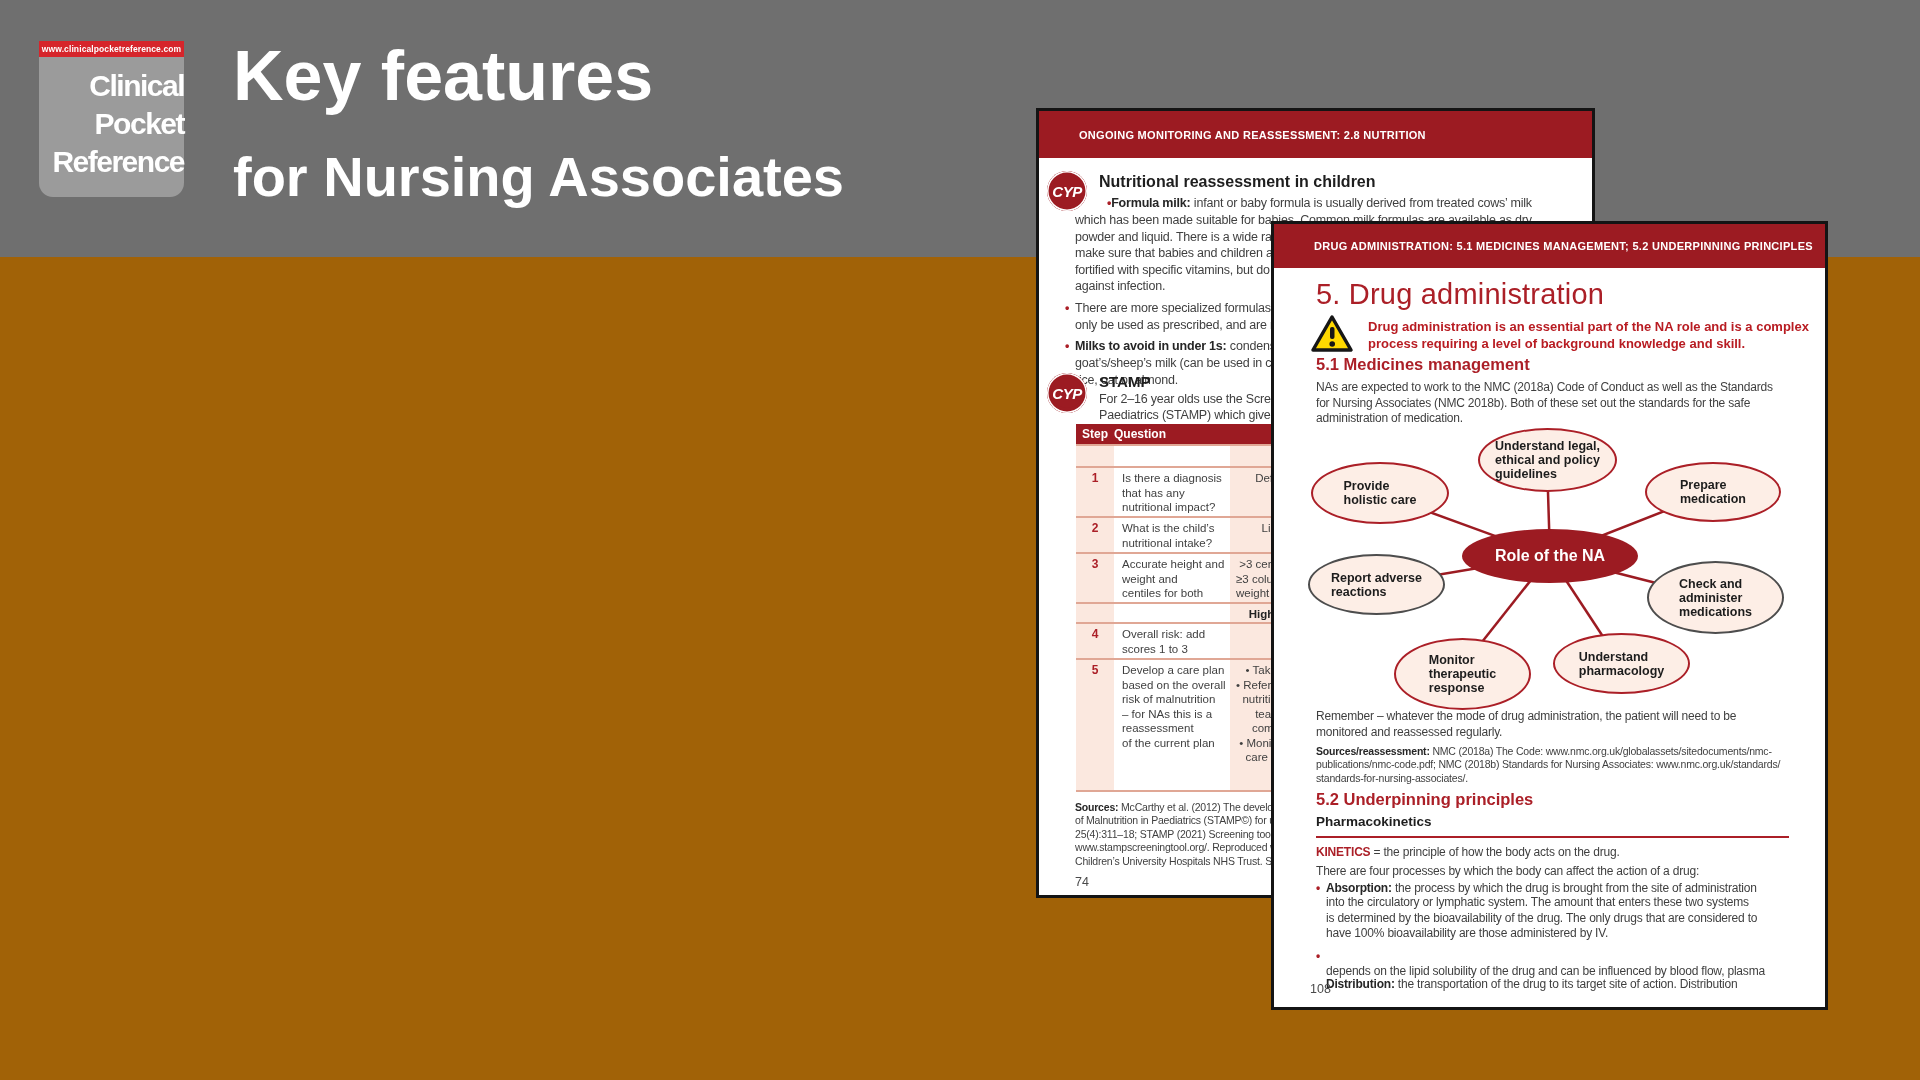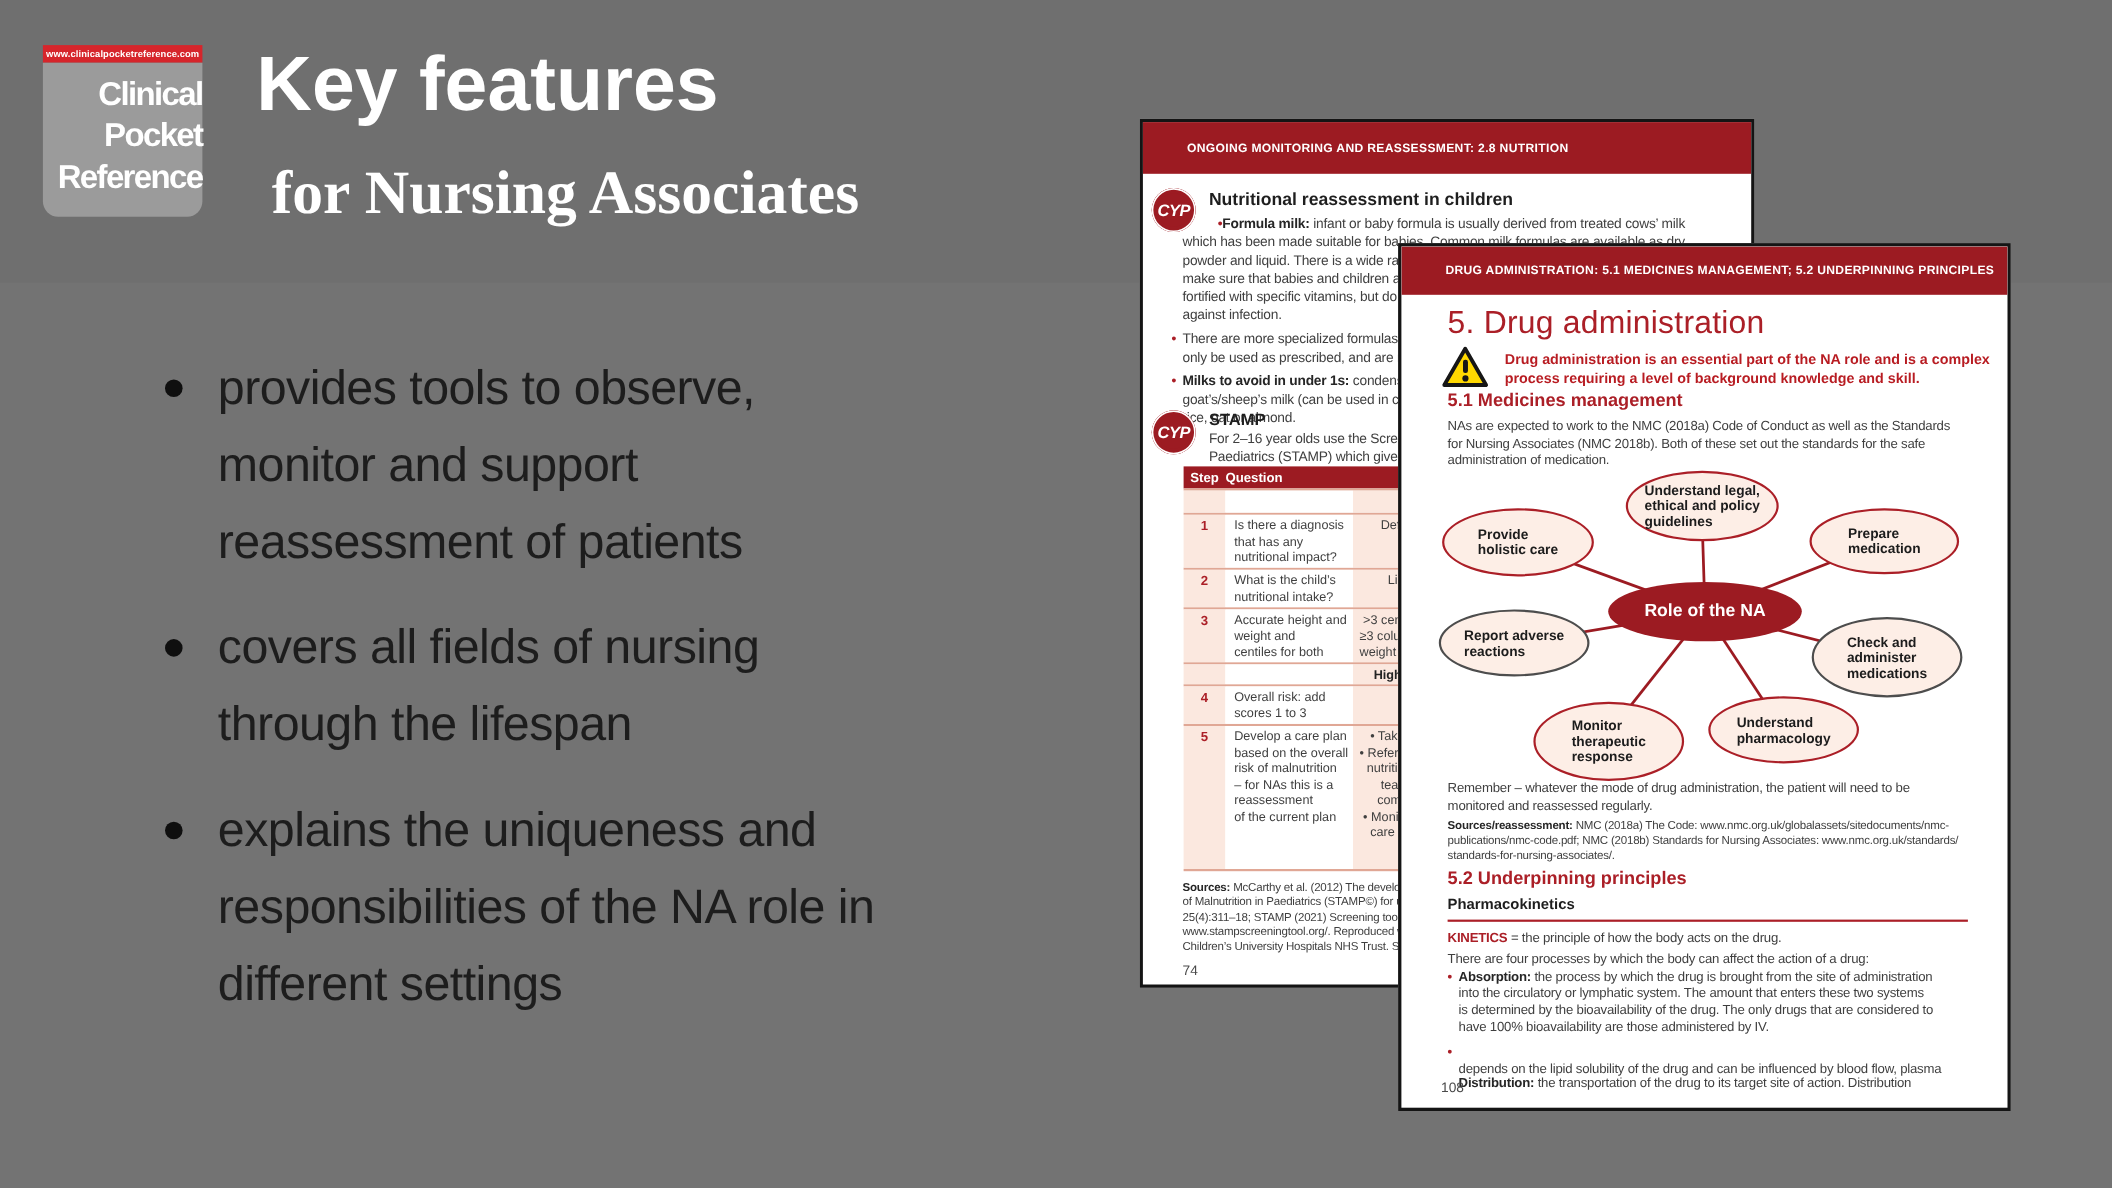--- a/index.html
+++ b/index.html
@@ -2,34 +2,34 @@
 <html><head>
 <meta charset="utf-8">
 <style>
   :root{
     --band:#6f6f6f; --logoред:#d6252b;
     --red:#9c1b22; --red2:#ab1f27; --warnred:#b81c22;
     --pink:#fbe8df; --rowline:#e0a795; --body:#3f3f3f;
   }
   *{margin:0;padding:0;box-sizing:border-box;}
   body{font-family:"Liberation Sans",sans-serif;background:#fff;}
-  .stage{position:relative;width:1920px;height:1080px;background:#737373;overflow:hidden;}
+  .stage{position:relative;width:1920px;height:1080px;background:#a16207;overflow:hidden;}
 
   
   .band{position:absolute;left:0;top:0;width:1920px;height:257px;background:#6f6f6f;z-index:1;}
   .logo{position:absolute;left:39px;top:41px;width:145px;z-index:2;}
   .logo-url{width:145px;height:16px;background:#d6252b;color:#fff;font-size:8.5px;font-weight:bold;
     display:flex;align-items:center;justify-content:center;letter-spacing:0.1px;}
   .logo-box{width:145px;height:140px;background:#9b9b9b;border-radius:0 0 14px 14px;
     color:#fff;font-weight:bold;text-align:right;padding-top:10px;
     font-size:30px;line-height:38px;letter-spacing:-1.5px;white-space:pre;}
   .slide-title{position:absolute;left:233px;top:40px;color:#fff;font-size:70px;font-weight:bold;
     letter-spacing:0px;z-index:2;line-height:1.05;}
-  .slide-subtitle{position:absolute;left:247px;top:146px;color:#fff;font-size:56px;font-weight:bold;
-    z-index:2;line-height:1.1;font-family:Liberation Serif, serif;}
+  .slide-subtitle{position:absolute;left:233px;top:146px;color:#fff;font-size:56px;font-weight:bold;
+    z-index:2;line-height:1.1;}
 
   
   .bullets{position:absolute;left:150px;top:318px;z-index:1;}
   .bullet{position:relative;padding-left:48px;font-size:44px;line-height:70px;font-weight:300;
     color:#1d1d1d;white-space:pre;margin-bottom:26px;letter-spacing:-0.5px;}
   .bullet::before{content:"";position:absolute;left:0;top:27px;width:16px;height:16px;border-radius:50%;background:#0f0f0f;}
 
   
   .page{position:absolute;background:#fff;border:3px solid #141414;overflow:hidden;}
   .page-left{left:1036px;top:108px;width:559px;height:790px;z-index:3;}
@@ -92,30 +92,20 @@
   <div class="logo">
     <div class="logo-url">www.clinicalpocketreference.com</div>
     <div class="logo-box">Clinical
 Pocket
 Reference</div>
   </div>
 
   <div class="slide-title">Key features</div>
   <div class="slide-subtitle">for Nursing Associates</div>
 
-  <div class="bullets">
-    <div class="bullet">provides tools to observe,
-monitor and support
-reassessment of patients</div>
-    <div class="bullet">covers all fields of nursing
-through the lifespan</div>
-    <div class="bullet">explains the uniqueness and
-responsibilities of the NA role in
-different settings</div>
-  </div>
 
   <div class="page page-left">
     <div class="bar">ONGOING MONITORING AND REASSESSMENT: 2.8 NUTRITION</div>
 
     <div class="cyp" style="left:8px;top:60px;">CYP</div>
     <div class="h-bold" style="left:60px;top:62px;font-size:16px;">Nutritional reassessment in children</div>
 
     <div class="pline" style="left:68px;top:84px;"><span class="redmark">•</span><span class="bold">Formula milk:</span><span> infant or baby formula is usually derived from treated cows’ milk</span></div>
     <div class="pline" style="left:36px;top:101px;">which has been made suitable for babies. Common milk formulas are available as dry
 powder and liquid. There is a wide range of brands available, so you should always

